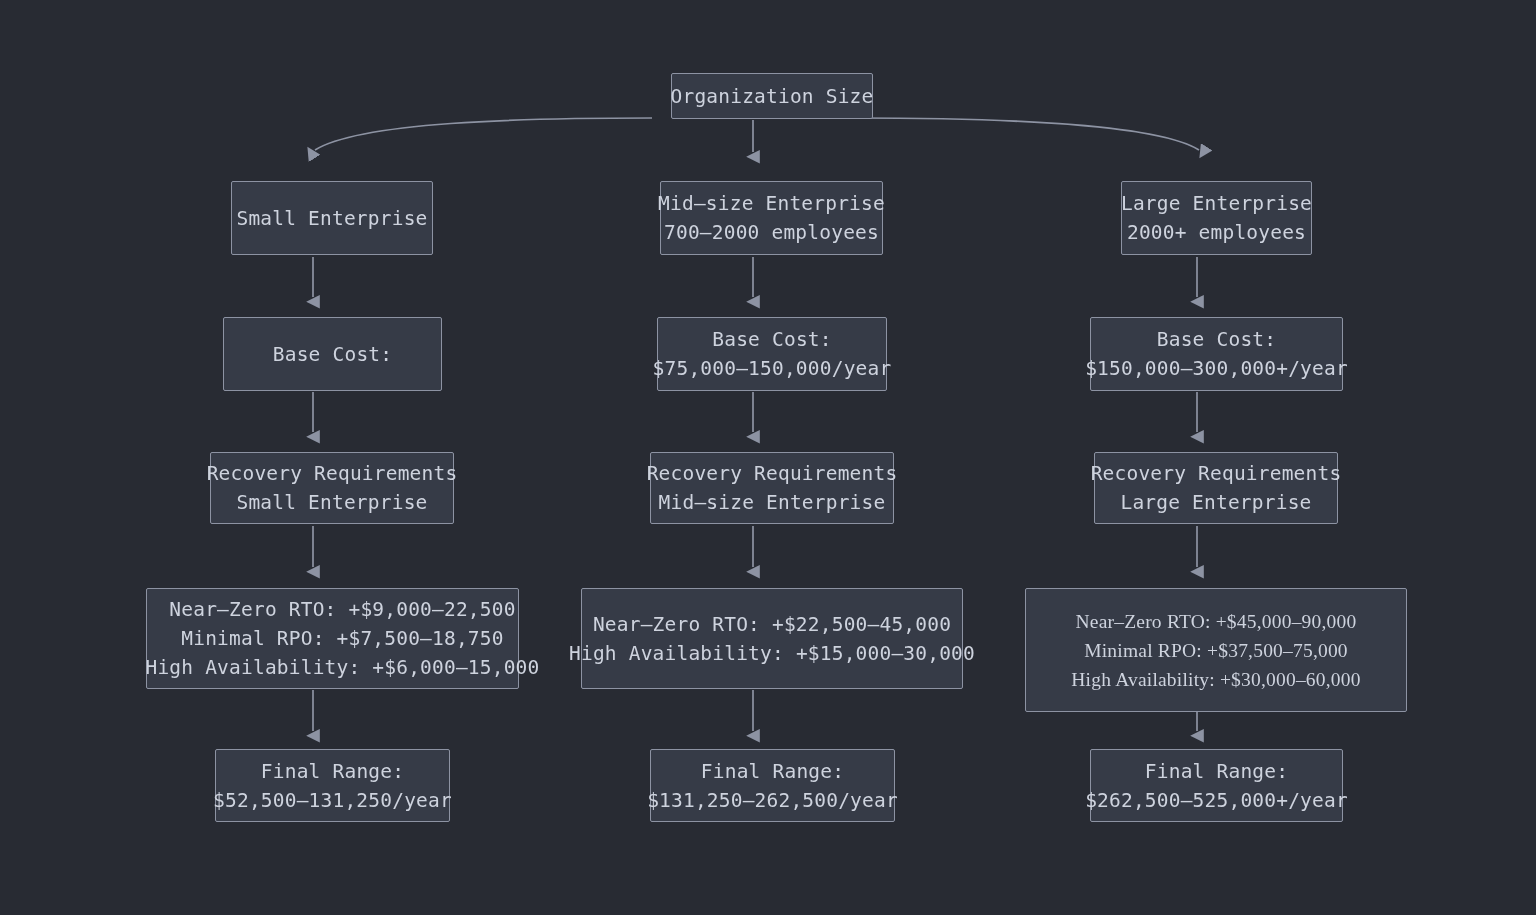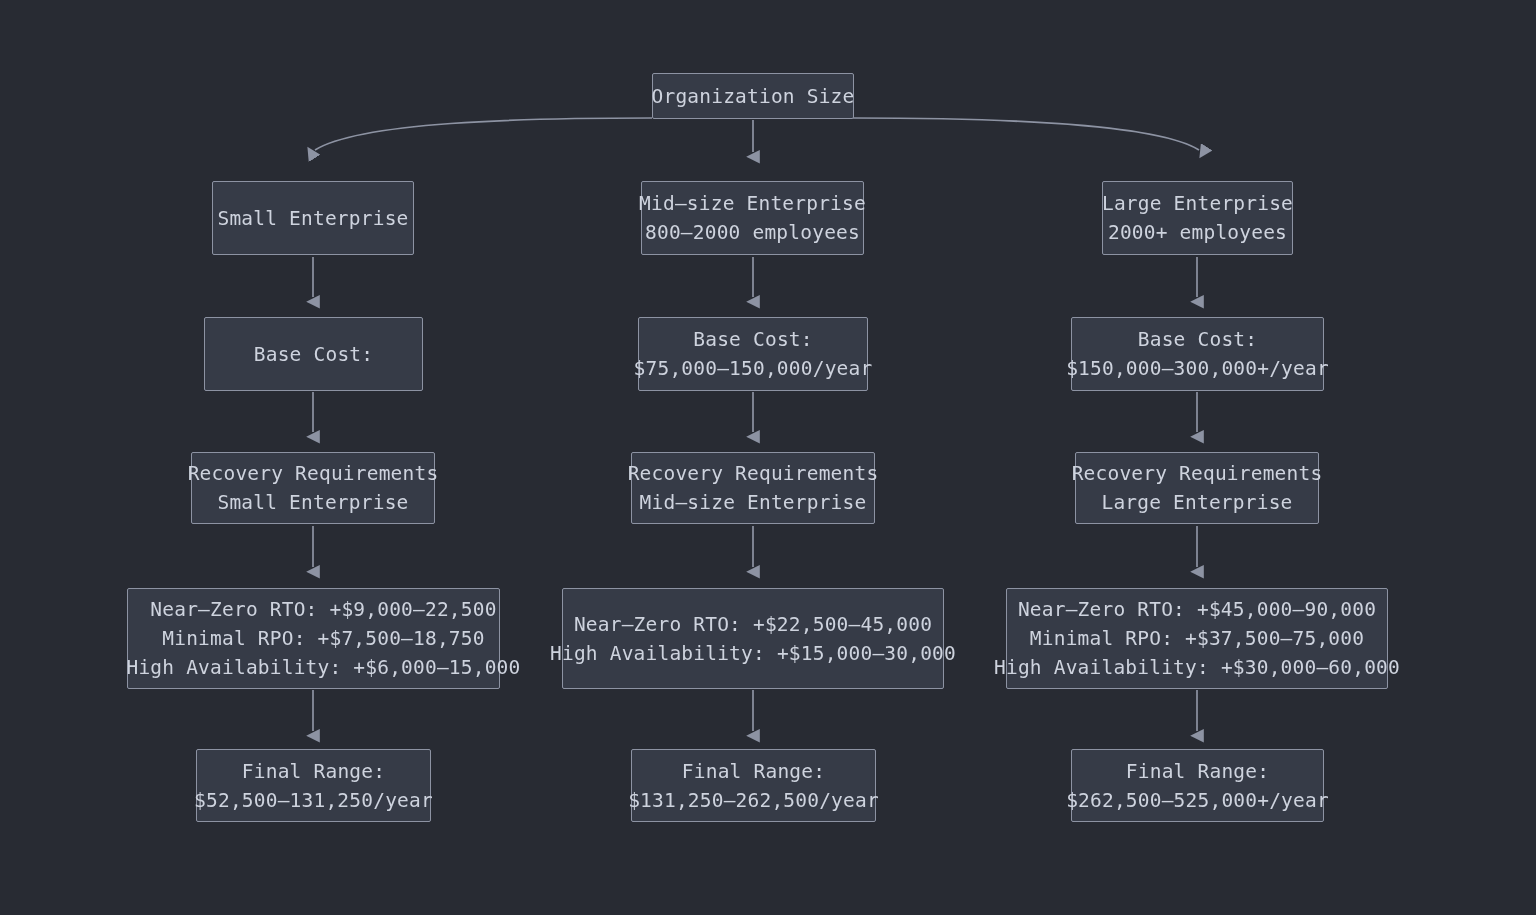--- a/index.html
+++ b/index.html
@@ -32,20 +32,21 @@
     color: #ced3de;
     display: flex;
     flex-direction: column;
     align-items: center;
     justify-content: center;
     text-align: center;
     font-size: 19.5px;
     line-height: 29px;
     letter-spacing: 0.2px;
     white-space: pre;
+    margin-left: 19px;
   }
   .node .ln { display: block; }
 </style>
 </head>
 <body>
 
 <div id="canvas">
 
   <svg id="edges" viewBox="0 0 1536 915">
     <defs>
@@ -101,21 +102,21 @@
     <span class="ln">High Availability: +$6,000–15,000</span>
   </div>
 
   <div class="node" style="left:196px; top:749px; width:235px; height:73px;">
     <span class="ln">Final Range:</span>
     <span class="ln">$52,500–131,250/year</span>
   </div>
 
   <div class="node" style="left:641px; top:181px; width:223px; height:74px;">
     <span class="ln">Mid–size Enterprise</span>
-    <span class="ln">800–2000 employees</span>
+    <span class="ln">700–2000 employees</span>
   </div>
 
   <div class="node" style="left:638px; top:317px; width:230px; height:74px;">
     <span class="ln">Base Cost:</span>
     <span class="ln">$75,000–150,000/year</span>
   </div>
 
   <div class="node" style="left:631px; top:452px; width:244px; height:72px;">
     <span class="ln">Recovery Requirements</span>
     <span class="ln">Mid–size Enterprise</span>
@@ -139,21 +140,21 @@
   <div class="node" style="left:1071px; top:317px; width:253px; height:74px;">
     <span class="ln">Base Cost:</span>
     <span class="ln">$150,000–300,000+/year</span>
   </div>
 
   <div class="node" style="left:1075px; top:452px; width:244px; height:72px;">
     <span class="ln">Recovery Requirements</span>
     <span class="ln">Large Enterprise</span>
   </div>
 
-  <div class="node" style="left:1006px; top:588px; width:382px; height:101px;">
+  <div class="node" style="left:1006px; top:588px; width:382px; height:124px;font-family:Liberation Serif, serif;">
     <span class="ln">Near–Zero RTO: +$45,000–90,000</span>
     <span class="ln">Minimal RPO: +$37,500–75,000</span>
     <span class="ln">High Availability: +$30,000–60,000</span>
   </div>
 
   <div class="node" style="left:1071px; top:749px; width:253px; height:73px;">
     <span class="ln">Final Range:</span>
     <span class="ln">$262,500–525,000+/year</span>
   </div>
 

